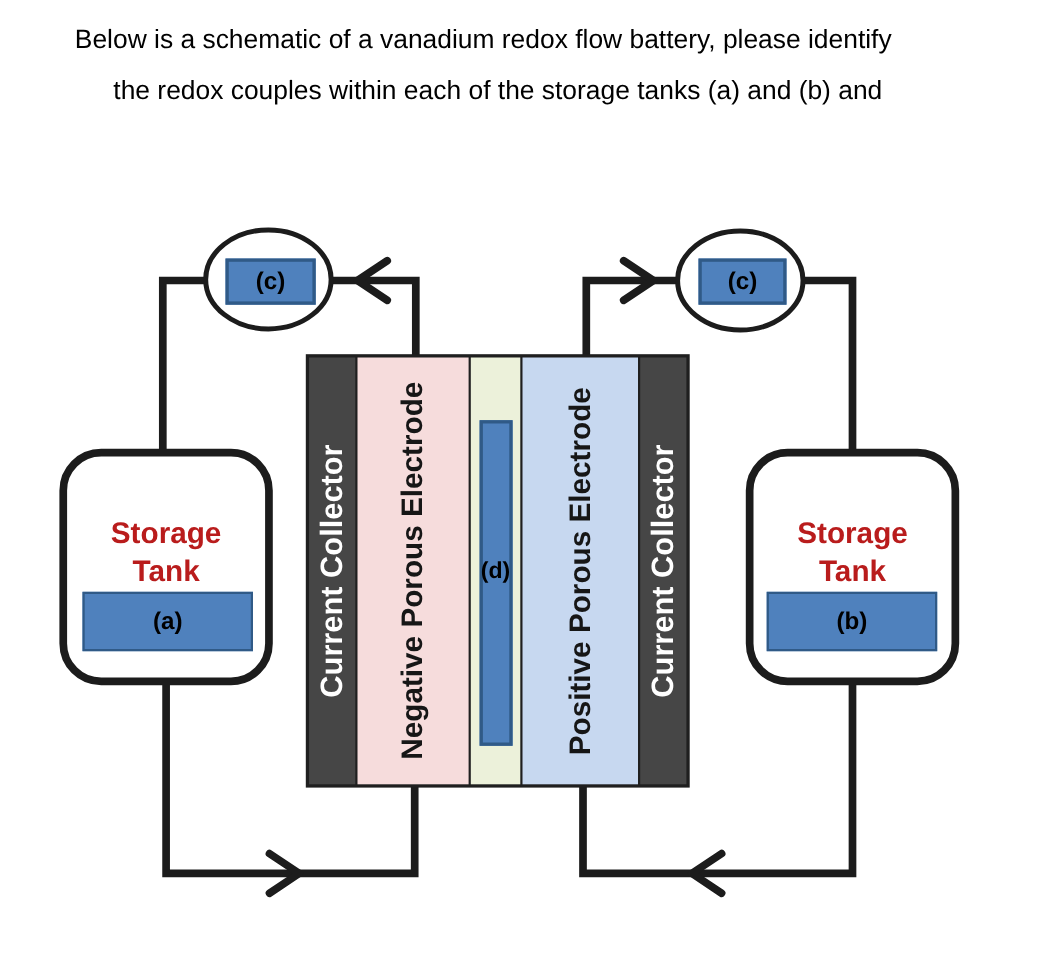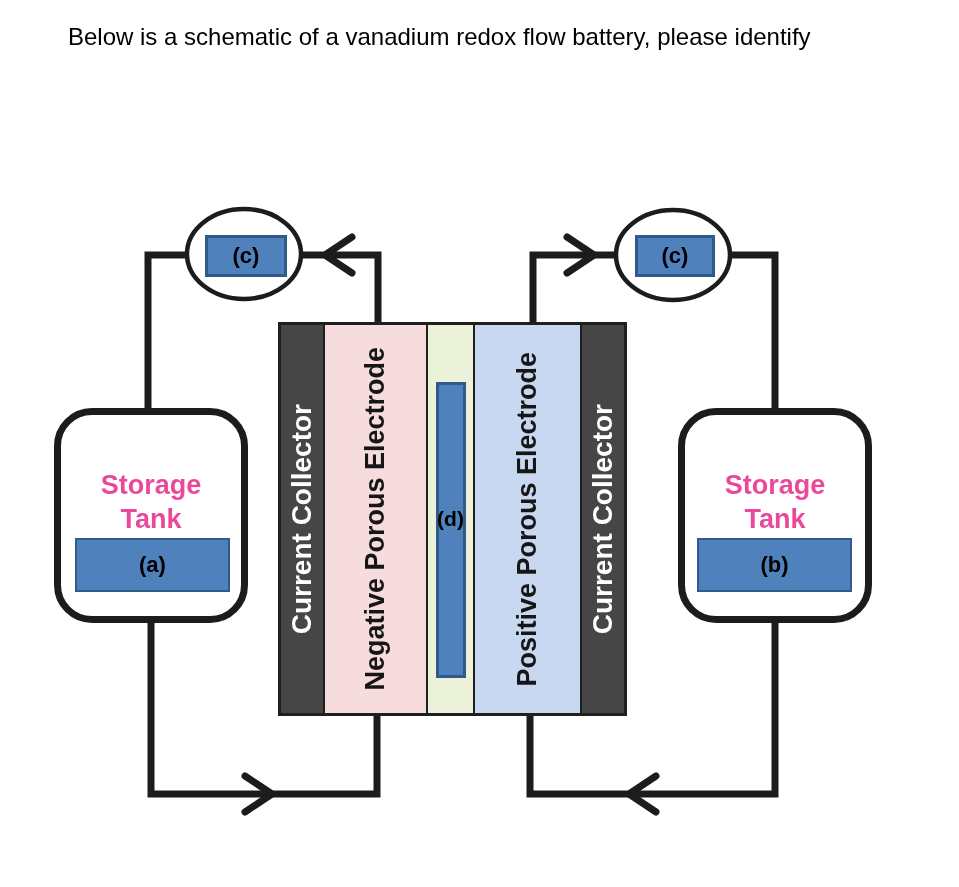--- a/index.html
+++ b/index.html
@@ -50,21 +50,21 @@
     position:absolute;z-index:2;
     width:194px;height:215px;top:408px;
     background:#ffffff;
     border:7px solid var(--pipe);
     border-radius:38px;
   }
   .tank-left{left:54px;}
   .tank-right{left:678px;}
   .tank-title{
     position:absolute;z-index:3;top:468px;width:194px;
-    text-align:center;font-weight:bold;font-size:27px;line-height:34px;color:#ec4899;
+    text-align:center;font-weight:bold;font-size:27px;line-height:34px;color:#b91c1c;
   }
   .tank-title-left{left:54px;}
   .tank-title-right{left:678px;}
   .tank-label-box{
     position:absolute;z-index:3;top:538px;width:155px;height:54px;
     background:var(--accent_blue);
     border:2px solid var(--accent_blue_border);
     display:flex;align-items:center;justify-content:center;
     font-weight:bold;font-size:22px;color:#000;
   }
@@ -108,20 +108,21 @@
     z-index:5;
   }
 </style>
 </head>
 <body>
 
 <div class="page">
 
   <div class="question">
     <div class="q-line q-first">Below is a schematic of a vanadium redox flow battery, please identify</div>
+    <div class="q-line q-indent">the redox couples within each of the storage tanks (a) and (b) and</div>
   </div>
 
   <svg class="pipes" width="959" height="887" viewBox="0 0 959 887">
 
     <path class="pipe" d="M 378 325 L 378 255 L 148 255 L 148 411"></path>
     <path class="pipe" d="M 151 620 L 151 794 L 377 794 L 377 713"></path>
 
     <path class="pipe" d="M 533 325 L 533 255 L 775 255 L 775 411"></path>
     <path class="pipe" d="M 775 620 L 775 794 L 530 794 L 530 713"></path>
 

